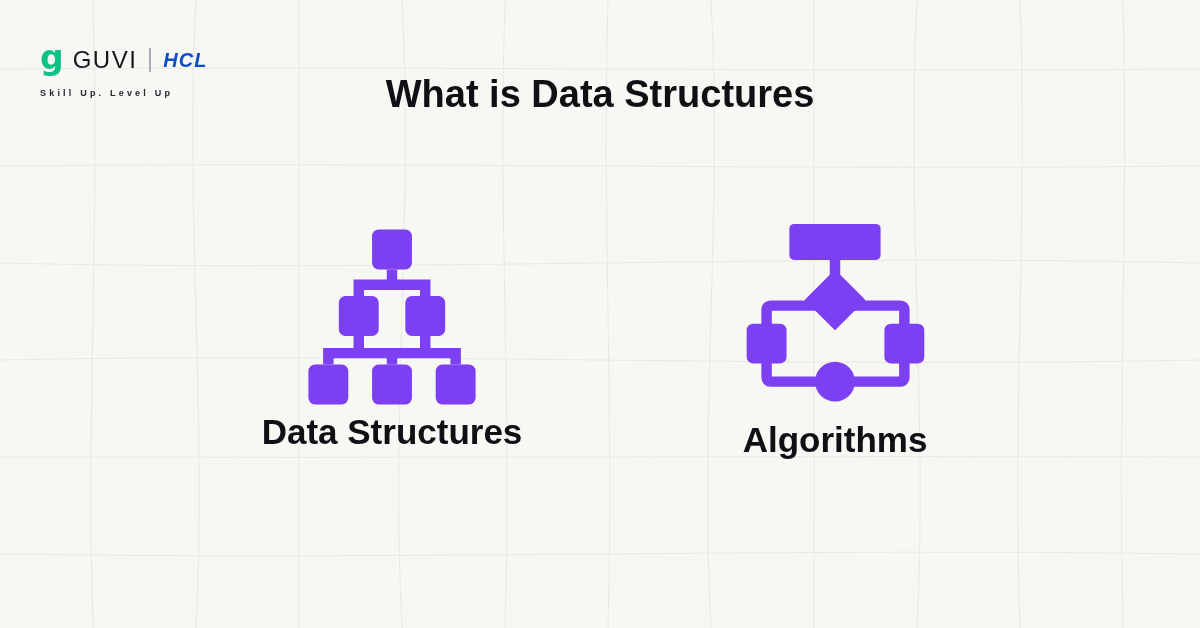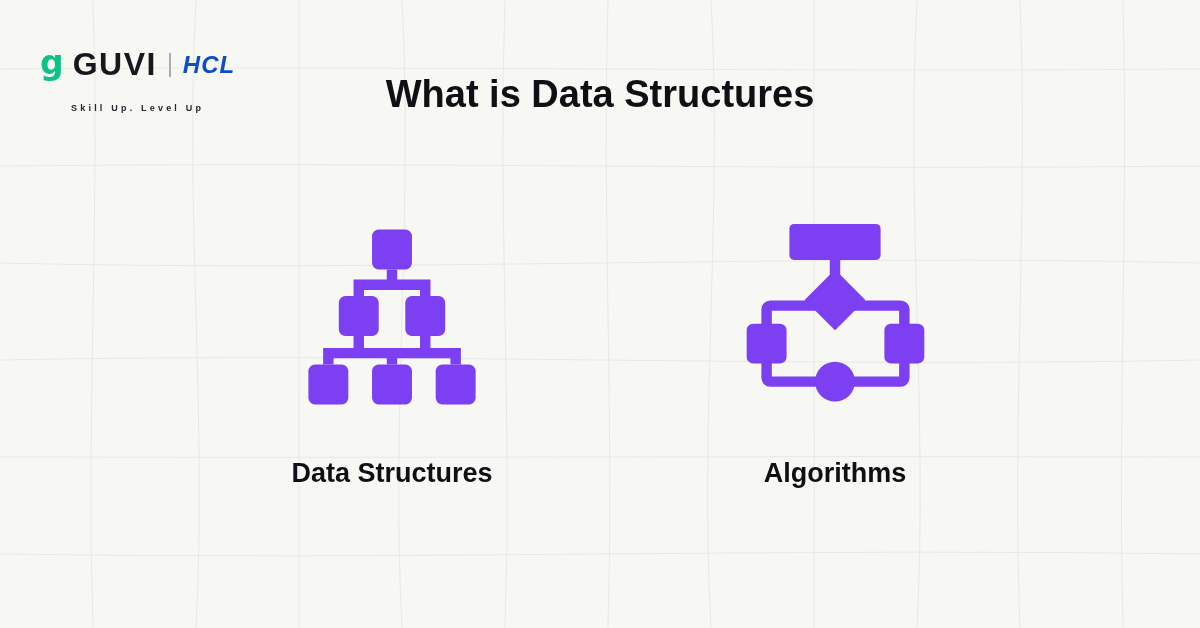--- a/index.html
+++ b/index.html
@@ -15,50 +15,50 @@
 
   
   .brand { position: absolute; left: 40px; top: 46px; }
   .brand-row { display: flex; align-items: center; }
   .logo-g {
     color: var(--guvi-green, #0bc386);
     font-family: "DejaVu Sans", sans-serif;
     font-weight: bold; font-size: 33px; line-height: 26px;
     margin-right: 9px; transform: translateY(-2px);
   }
-  .guvi { font-size: 32px; font-weight: bold; letter-spacing: 1.5px; color: #16181d; }
+  .guvi { font-size: 24px; font-weight: normal; letter-spacing: 1.5px; color: #16181d; }
   .divider { width: 2px; height: 24px; background: #a9adb3; margin: 0 12px; }
   .hcl {
-    font-size: 24px; font-weight: bold; font-style: italic;
+    font-size: 20px; font-weight: bold; font-style: italic;
     color: var(--hcl-blue, #0f4dc8); letter-spacing: 1px;
   }
   .tagline {
-    margin-top: 20px; font-size: 9px; font-weight: bold;
-    letter-spacing: 3.2px; color: #23262b; white-space: nowrap; text-align: center;
+    margin-top: 14px; font-size: 9px; font-weight: bold;
+    letter-spacing: 3.2px; color: #23262b; white-space: nowrap;
   }
 
   
   .title {
     position: absolute; top: 76px; left: 0; width: 100%;
     text-align: center; font-size: 38px; line-height: 37px;
     font-weight: bold; color: var(--title-text, #101014);
   }
   .title span { display: block; }
 
   
   .card {
     position: absolute; top: 222px; width: 300px;
     display: flex; flex-direction: column; align-items: center;
     color: var(--accent-purple, #7c3ff2);
   }
   .card-ds { left: 242px; }
-  .card-al { left: 685px; }
+  .card-al { left: 685px; gap: 8px; }
   .icon { width: 190px; height: 190px; display: block; }
   .card-label {
-    margin-top: 46px; font-size: 27px; font-weight: bold;
+    font-size: 35px; font-weight: bold;
     color: #101014; white-space: nowrap;
   }
 </style>
 </head>
 <body>
 
 <div class="stage">
 
   <svg class="bg" aria-hidden="true">
       <path d="M -10 0 C -3.224290319259575 209 -16.775709680740427 418 -10 628" fill="none" stroke="var(--grid-line, #e8e8e4)" stroke-width="1"></path>

